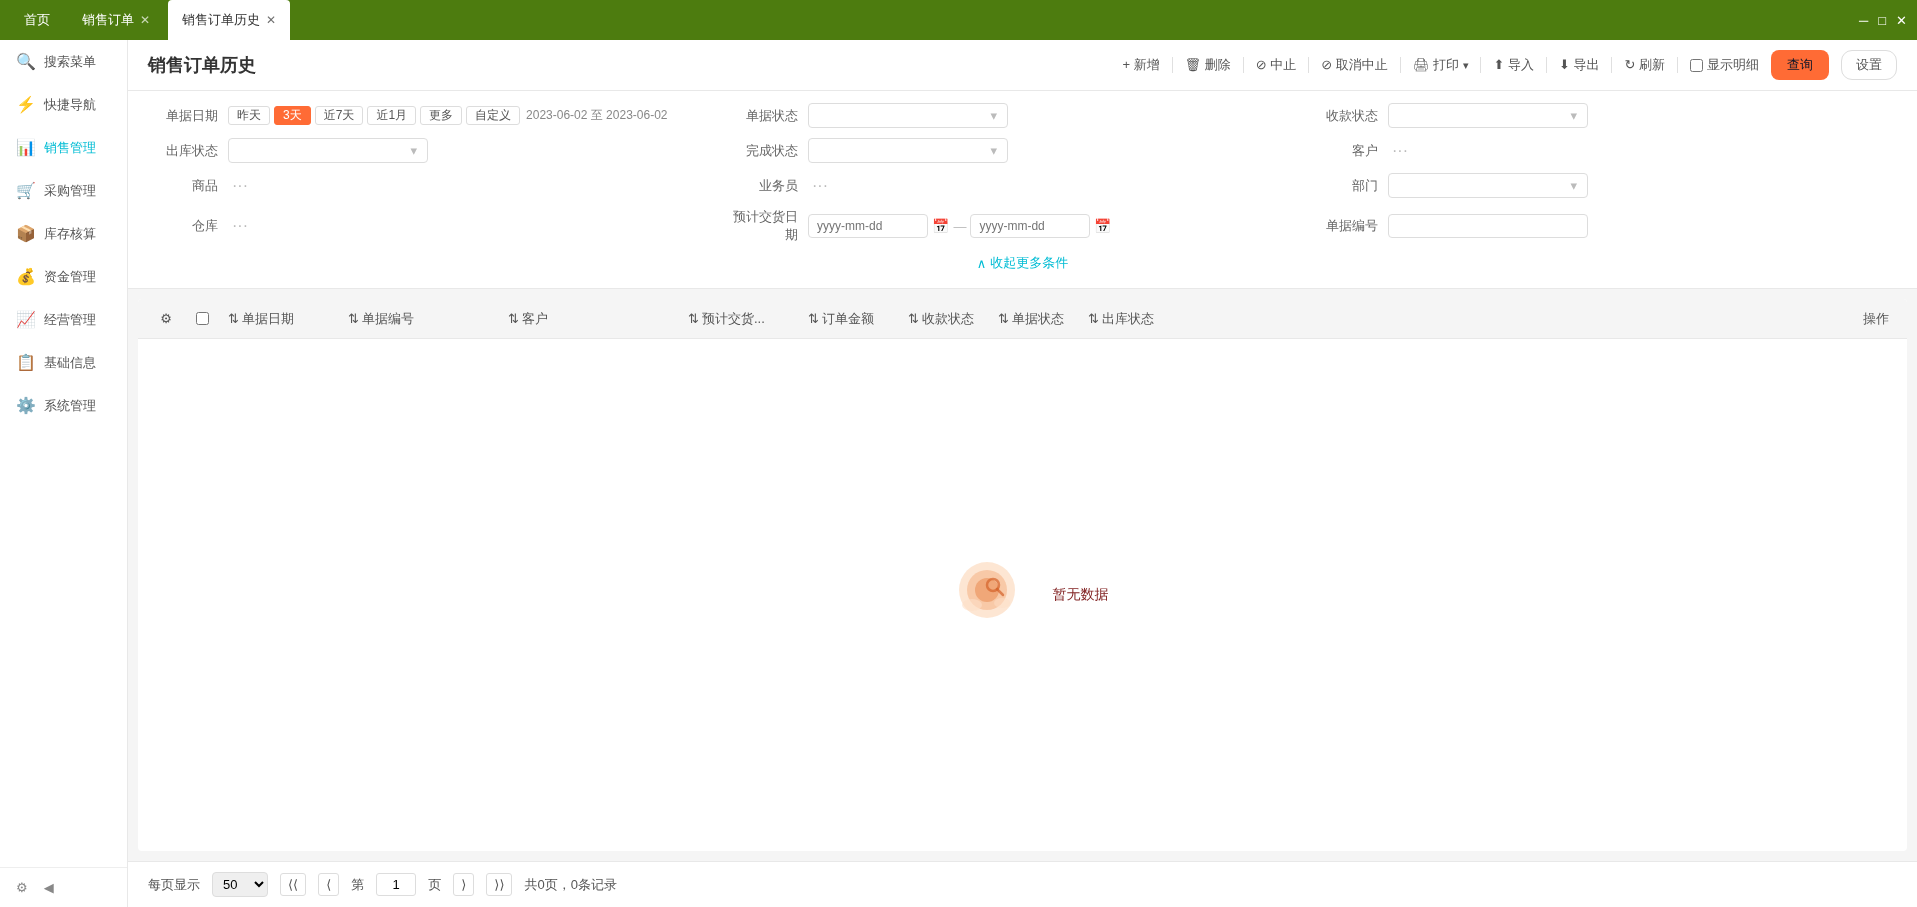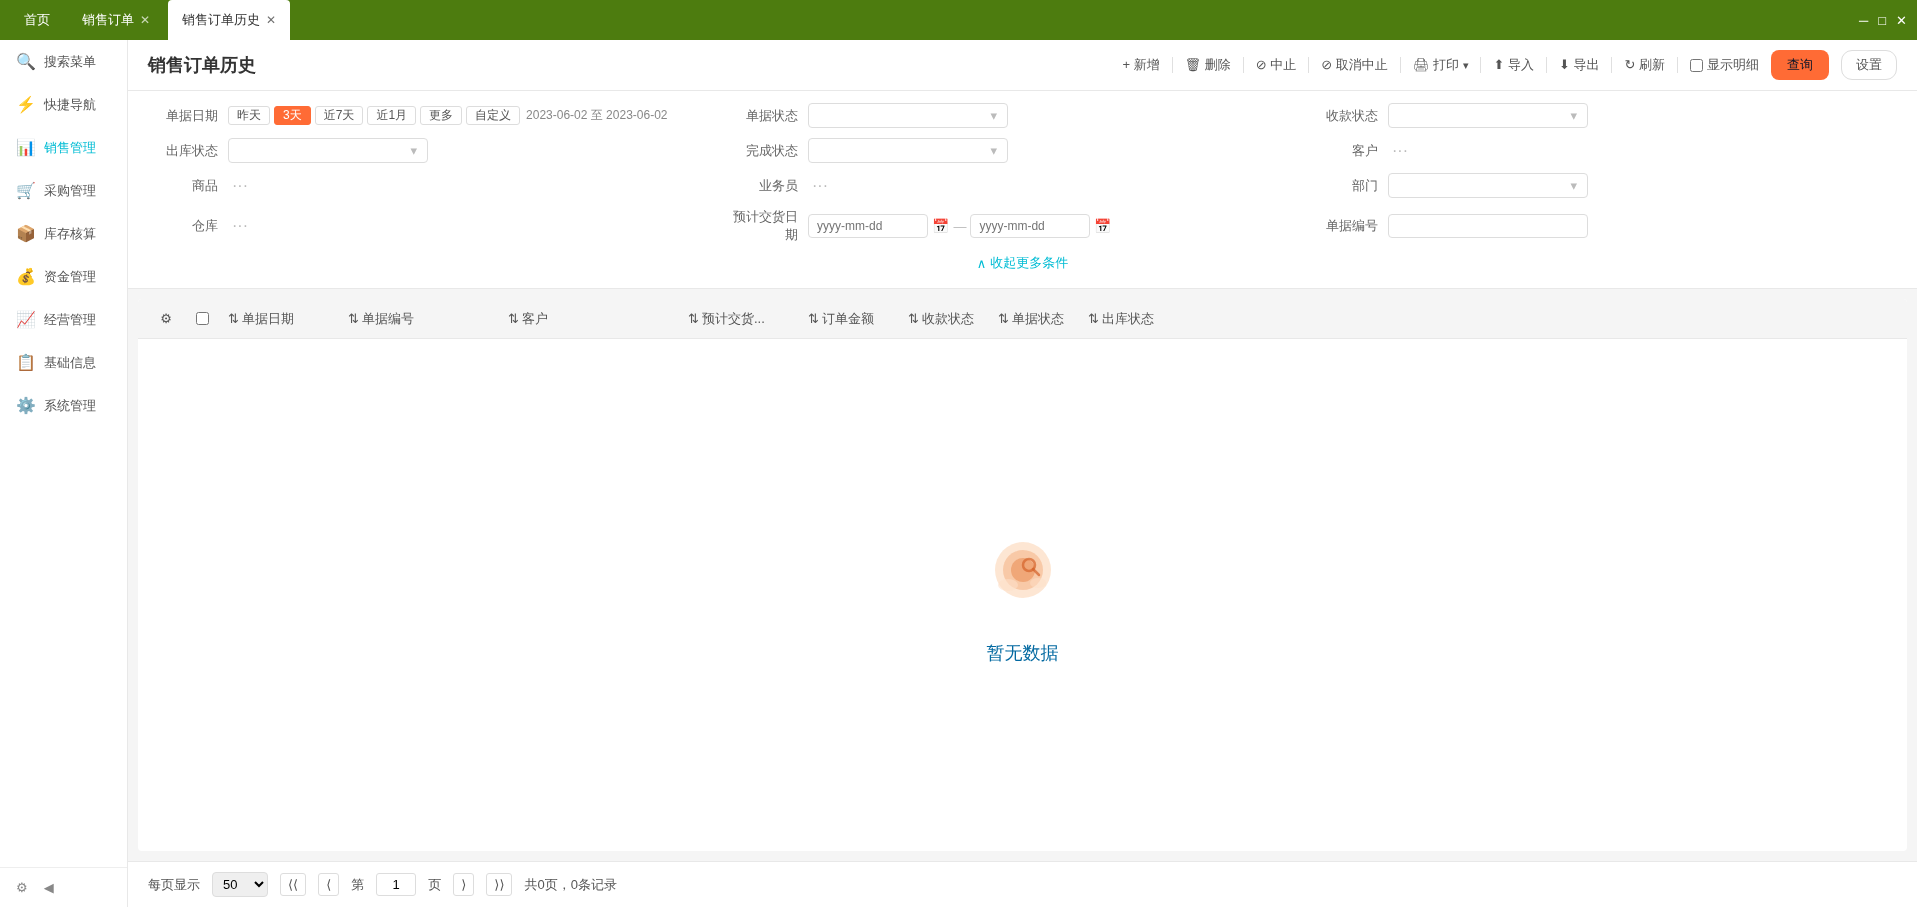--- a/index.html
+++ b/index.html
@@ -277,25 +277,25 @@
     .th-delivery { width: 120px; }
     .th-amount { width: 100px; }
     .th-payment { width: 90px; }
     .th-bill-status { width: 90px; }
     .th-stock { width: 90px; }
     .th-ops { flex: 1; text-align: right; justify-content: flex-end; }
 
     .empty-state {
       flex: 1;
       display: flex;
-      flex-direction: column;
+      flex-direction: row;
       align-items: center;
       justify-content: center;
-      color: #0369a1;
-      font-size: 18px;
+      color: #7f1d1d;
+      font-size: 14px;
       gap: 16px;
     }
     .empty-icon {
       width: 100px;
       height: 100px;
     }
 
     
     .table-footer {
       background: #fff;
@@ -590,20 +590,23 @@
           <span>收款状态</span>
         </div>
         <div class="th-cell th-bill-status">
           <span>⇅</span>
           <span>单据状态</span>
         </div>
         <div class="th-cell th-stock">
           <span>⇅</span>
           <span>出库状态</span>
         </div>
+        <div class="th-cell th-ops">
+          <span>操作</span>
+        </div>
       </div>
 
       <div class="empty-state">
         <svg class="empty-icon" viewBox="0 0 100 100" xmlns="http://www.w3.org/2000/svg">
           <circle cx="50" cy="45" r="28" fill="#fde0c8" opacity="0.8"></circle>
           <circle cx="50" cy="45" r="20" fill="#f5b68a" opacity="0.6"></circle>
           <circle cx="50" cy="45" r="12" fill="#e8854a" opacity="0.5"></circle>
           <circle cx="56" cy="40" r="6" fill="none" stroke="#d4622a" stroke-width="2.5" opacity="0.7"></circle>
           <line x1="60" y1="44" x2="66" y2="50" stroke="#d4622a" stroke-width="2.5" stroke-linecap="round" opacity="0.7"></line>
           <ellipse cx="35" cy="60" rx="10" ry="6" fill="#fde0c8" opacity="0.6"></ellipse>

